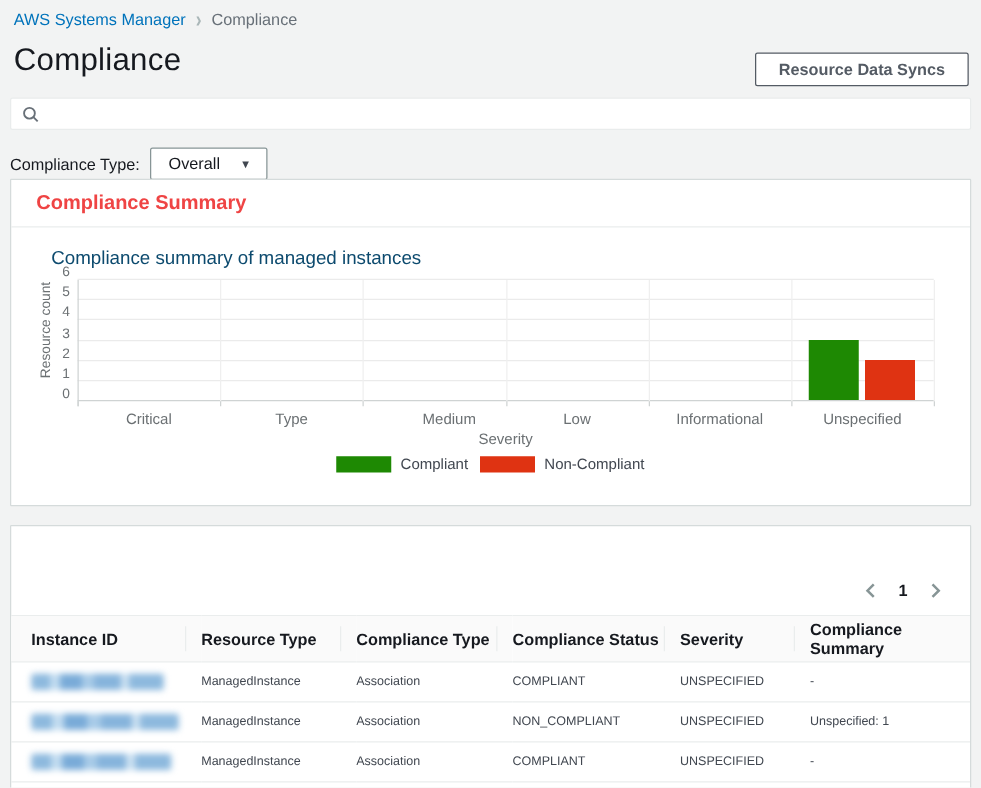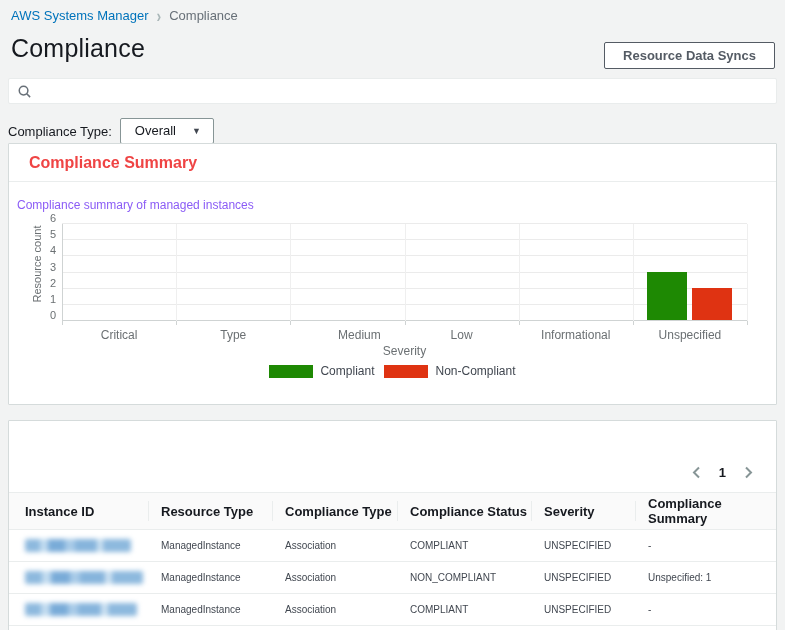--- a/index.html
+++ b/index.html
@@ -53,21 +53,21 @@
     position:absolute; left:8px; right:8px;
     background:#fff; border:1px solid #d5dbdb; border-radius:1px;
   }
   .card-header {
     padding:10px 20px 9px 20px;
     font-size:16px; font-weight:bold; color:#ef4444;
   }
   #summary-card { top:143px; height:262px; }
   #summary-card .card-header { border-bottom:1px solid #eaeded; }
 
-  .chart-subtitle { margin:16px 20px 4px 8px; color:#8b5cf6; font-size:12px; }
+  .chart-subtitle { margin:16px 20px 4px 32px; color:#0c4a6e; font-size:15px; }
 
   
   .chart-wrap { position:absolute; left:20px; right:20px; top:218px; height:175px; }
   .plot { position:absolute; left:42px; right:18px; top:6px; height:97px; }
   .gridline-h { position:absolute; left:0; right:0; height:1px; background:#ebebeb; }
   .gridline-h.zero { background:#cfd3d3; }
   .gridline-v { position:absolute; top:0; width:1px; background:#efefef; }
   .tickline-v { position:absolute; width:1px; height:4px; background:#cfd3d3; }
   .yaxis-line { position:absolute; left:0; top:0; bottom:-4px; width:1px; background:#cfd3d3; }
   .ytick-label { position:absolute; right:calc(100% + 6px); font-size:11px; color:#6b7073; transform:translateY(-50%); }

